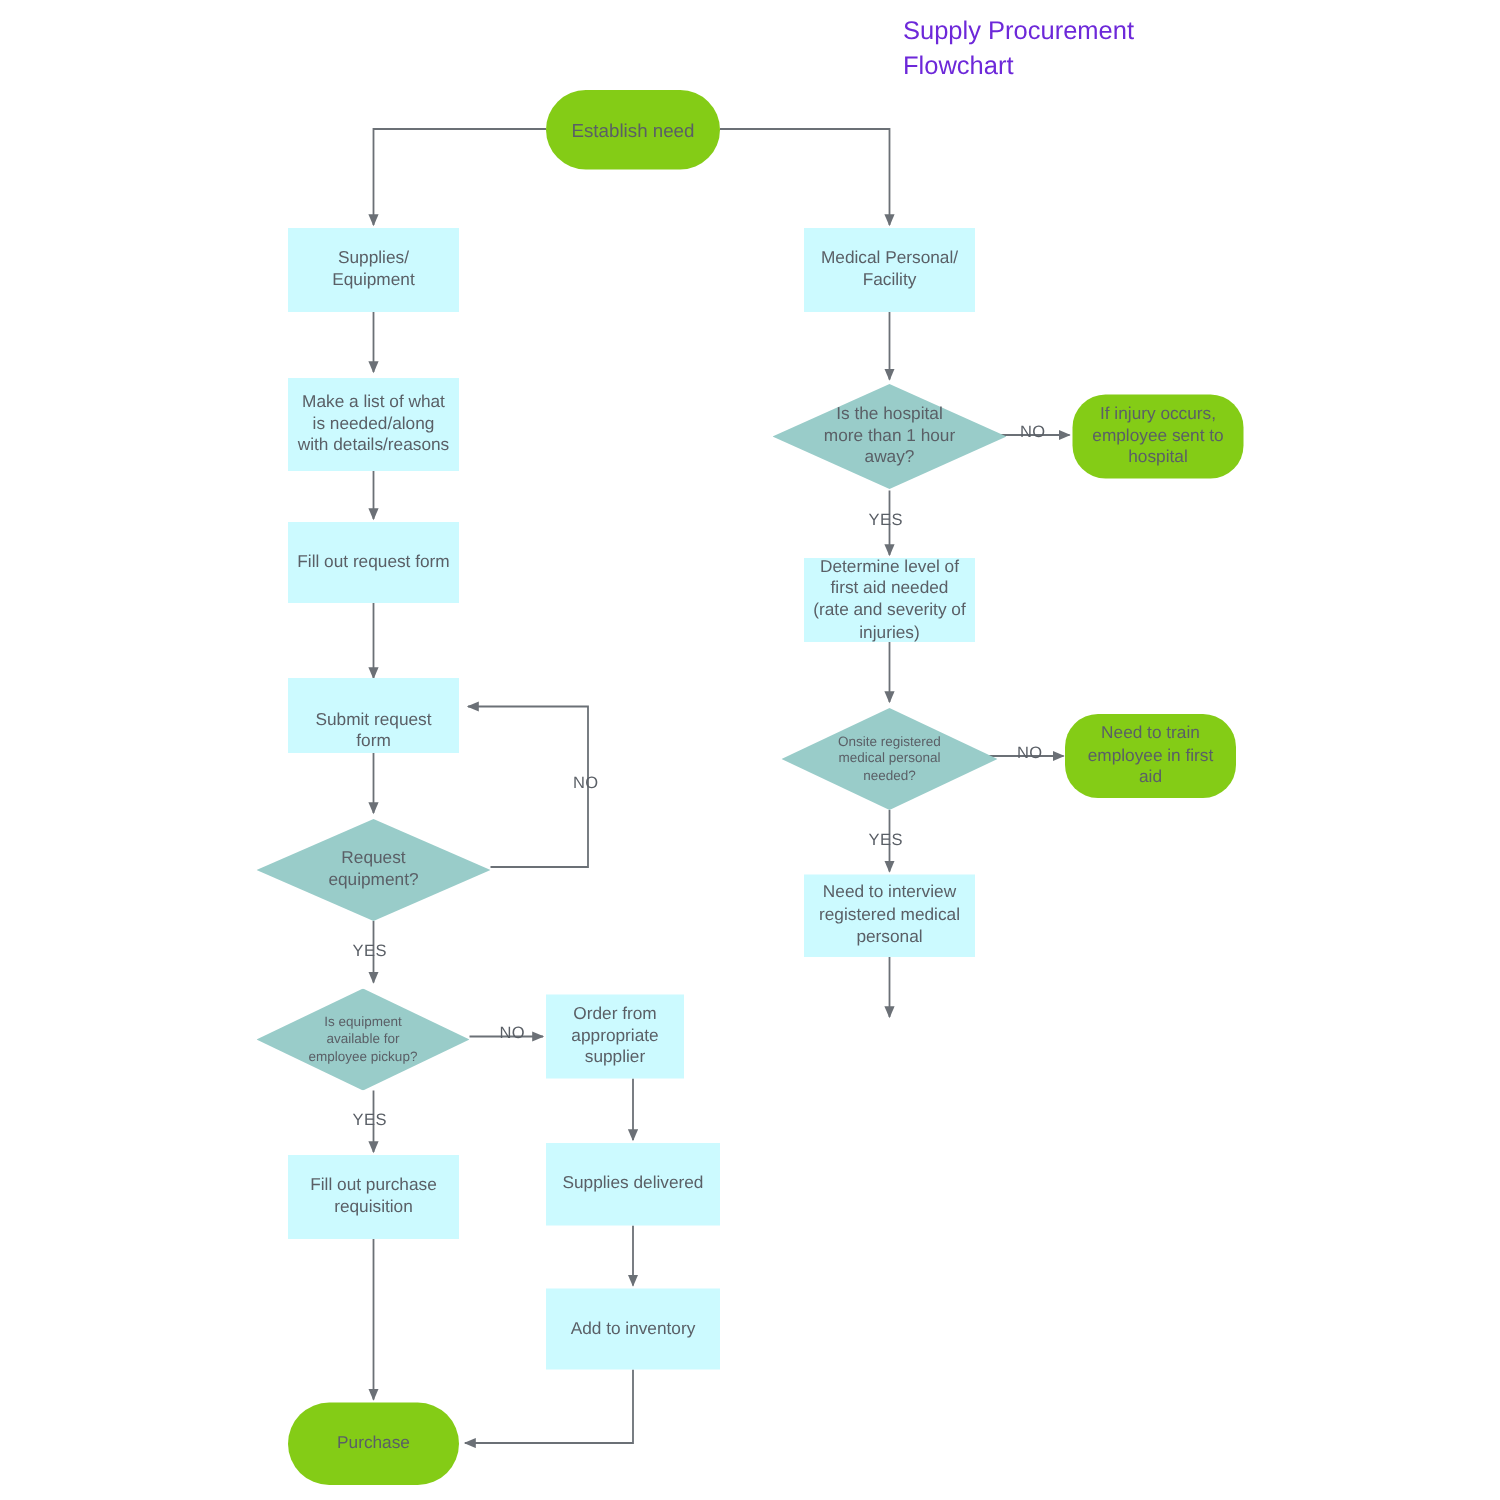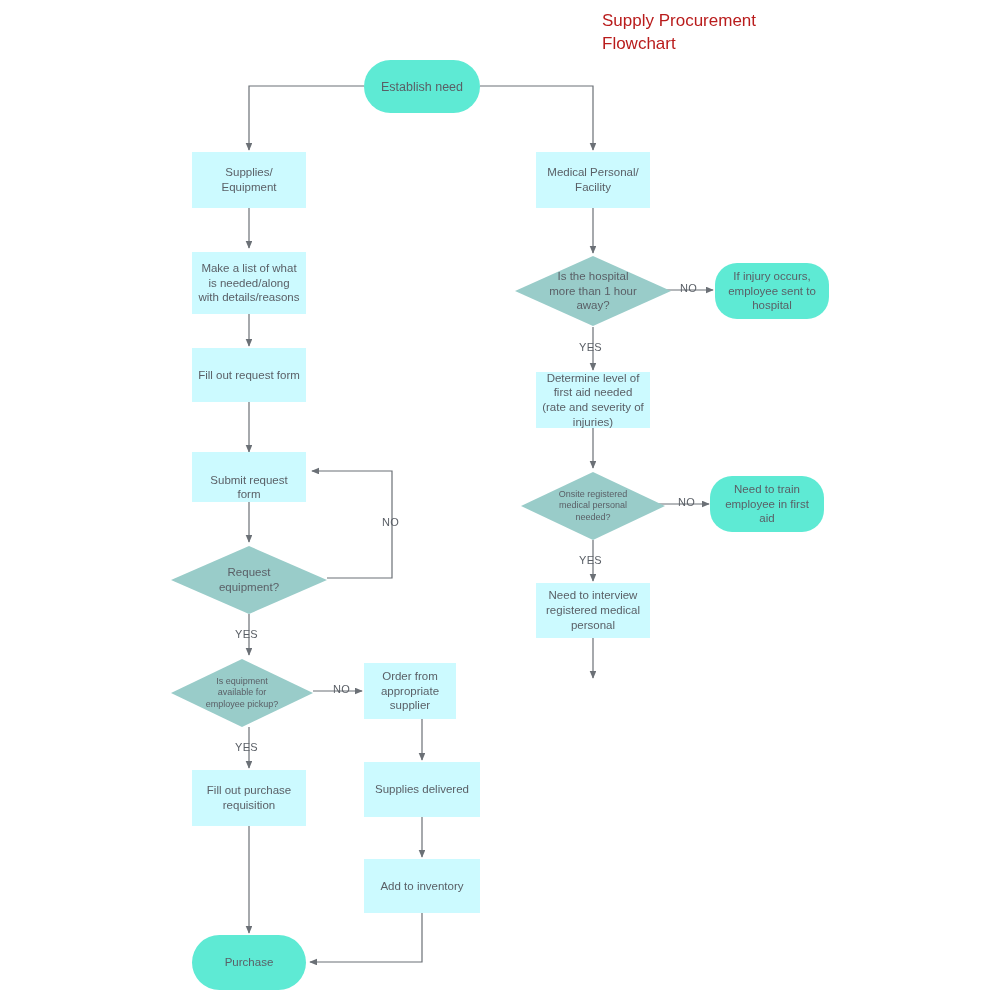--- a/index.html
+++ b/index.html
@@ -5,27 +5,27 @@
   html,body{margin:0;padding:0;background:#ffffff;}
   body{width:1000px;height:1000px;position:relative;
        font-family:"Liberation Sans","DejaVu Sans",sans-serif;
        color:#5a5f66;overflow:hidden;}
   #canvas{position:absolute;inset:0;width:1000px;height:1000px;}
   svg.edges{position:absolute;left:0;top:0;width:1000px;height:1000px;pointer-events:none;}
   .node{position:absolute;display:flex;align-items:center;justify-content:center;
         text-align:center;line-height:1.28;box-sizing:border-box;}
   .node span{display:block;padding:0 6px;}
   .box{background:#ccfaff;}
-  .stadium{background:#5eead4;}
+  .stadium{background:#84cc16;}
   .diamond{background:transparent;}
   .diamond .dshape{position:absolute;left:0;top:0;width:100%;height:100%;
         background:#99ccc9;
         clip-path:polygon(50% 0,100% 50%,50% 100%,0 50%);}
   .diamond span{position:relative;z-index:2;}
-  .title{position:absolute;color:#b91c1c;line-height:1.35;white-space:pre-line;}
+  .title{position:absolute;color:#6d28d9;line-height:1.35;white-space:pre-line;}
   .edgelabel{position:absolute;font-size:11px;color:#5a5f66;letter-spacing:.3px;}
   .f13{font-size:12.5px;}
   .f12{font-size:11.5px;}
   .f9{font-size:9px;}
   .f16{font-size:17px;}
 </style>
 </head>
 <body>
 
 <div id="canvas">

